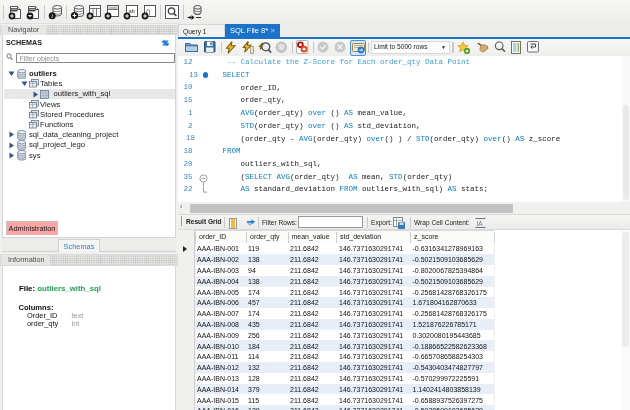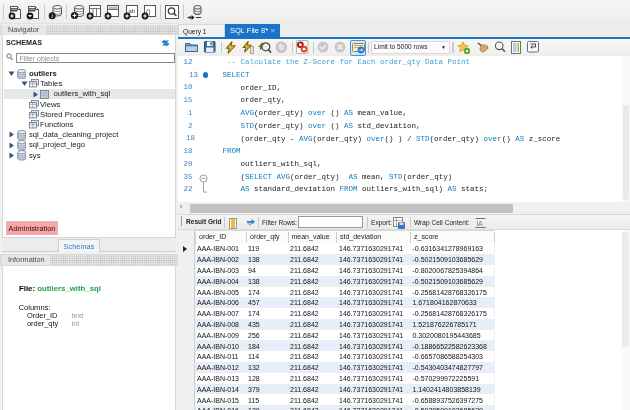--- a/index.html
+++ b/index.html
@@ -168,21 +168,21 @@
     <path d="M0.75 4.4 a4 1.7 0 0 0 8 0 M0.75 6.5 a4 1.7 0 0 0 8 0" fill="none" stroke="#76879a" stroke-width="0.7"></path>
   </svg>
 <div class="ab" style="left:29px;top:150.5px;font-size:7.7px;font-weight:normal;color:#1a1a1a">sys</div>
 <div class="ab" style="left:2px;top:238px;width:174px;height:14px;background:#ececeb;border-bottom:1px solid #d0d0d0"></div>
 <div class="ab" style="left:6px;top:221px;width:52px;height:13.5px;background:#fca5a5;border:1px solid #c4c4c4;border-bottom:none;font-size:7.4px;color:#1a1a1a;text-align:center;line-height:13px">Administration</div>
 <div class="ab" style="left:58px;top:238.5px;width:42px;height:13.5px;background:#f4f4f3;border:1px solid #d0d0d0;border-bottom:none;font-size:7.4px;color:#2a7fd0;text-align:center;line-height:13px">Schemas</div>
 <div class="ab hatch" style="left:0;top:254px;width:178px;height:12px;background-color:#e7e7e6;border:1px solid #dcdcdc"></div>
 <div class="ab" style="left:2px;top:255px;width:48px;height:10px;background:#e7e7e6;font-size:7.3px;color:#4c4c4c;line-height:10px;padding-left:6px">Information</div>
 <div class="ab" style="left:2px;top:266px;width:174px;height:144px;background:#fff;border-left:1px solid #d6d6d6;border-right:1px solid #d6d6d6"></div>
 <div class="ab" style="left:19px;top:283.5px;font-size:7.8px"><b>File:</b> <b style="color:#23a14b">outliers_with_sql</b></div>
-<div class="ab" style="left:18.5px;top:302.5px;font-size:7.6px;font-weight:normal;color:#111">Columns:</div>
+<div class="ab" style="left:18.5px;top:302.5px;font-size:7.6px;font-weight:bold;color:#111">Columns:</div>
 <div class="ab" style="left:27px;top:311.2px;font-size:7.4px;color:#111">Order_ID</div>
 <div class="ab" style="left:71.5px;top:311.2px;font-size:7.4px;color:#9a9a9a">text</div>
 <div class="ab" style="left:27px;top:319px;font-size:7.4px;color:#111">order_qty</div>
 <div class="ab" style="left:71.5px;top:319px;font-size:7.4px;color:#9a9a9a">int</div>
 <div class="ab" style="left:178px;top:22px;width:452px;height:15px;background:#ececeb"></div>
 <div class="ab" style="left:178px;top:24px;width:47px;height:13px;background:#f2f2f1;border:1px solid #d8d8d8;border-bottom:none;font-size:6.6px;color:#222;line-height:13px;padding-left:4px">Query 1</div>
 <div class="ab" style="left:225px;top:24px;width:55px;height:13px;background:#1a73c8;font-size:7.5px;color:#fff;line-height:13px;padding-left:5px">SQL File 8*</div>
 <div class="ab" style="left:270px;top:24px;width:10px;height:13px;color:#aecbe8;font-size:6.5px;line-height:13px">✕</div>
 <div class="ab" style="left:178px;top:37px;width:452px;height:2px;background:#1a73c8"></div>
 <div class="ab" style="left:178px;top:39px;width:452px;height:17px;background:linear-gradient(#f7f7f6,#eeeeec)"></div>

